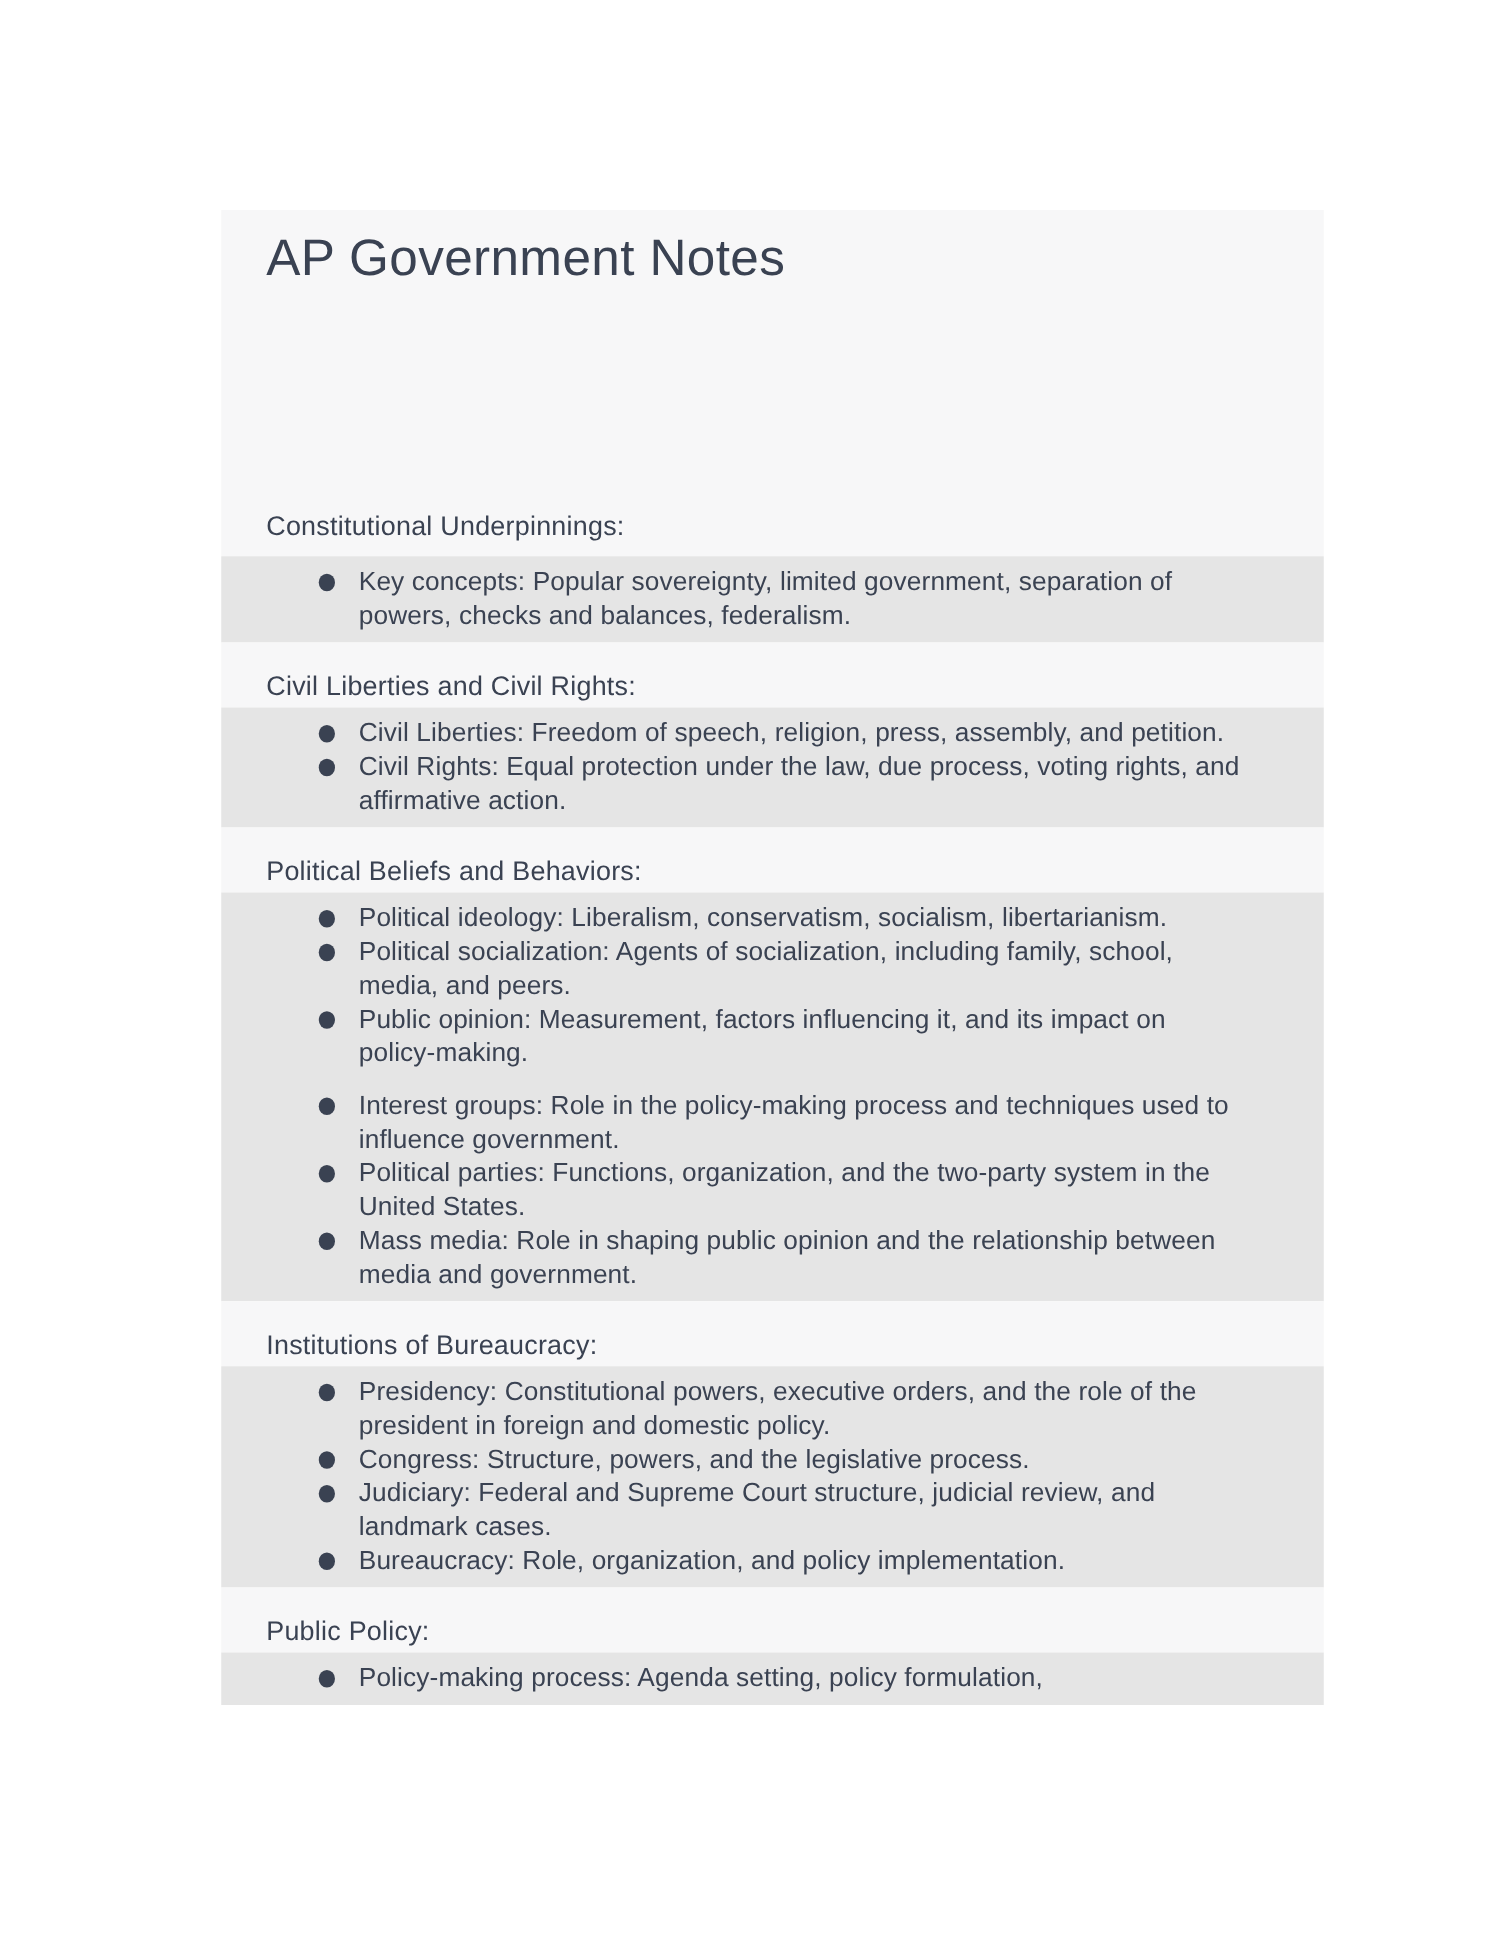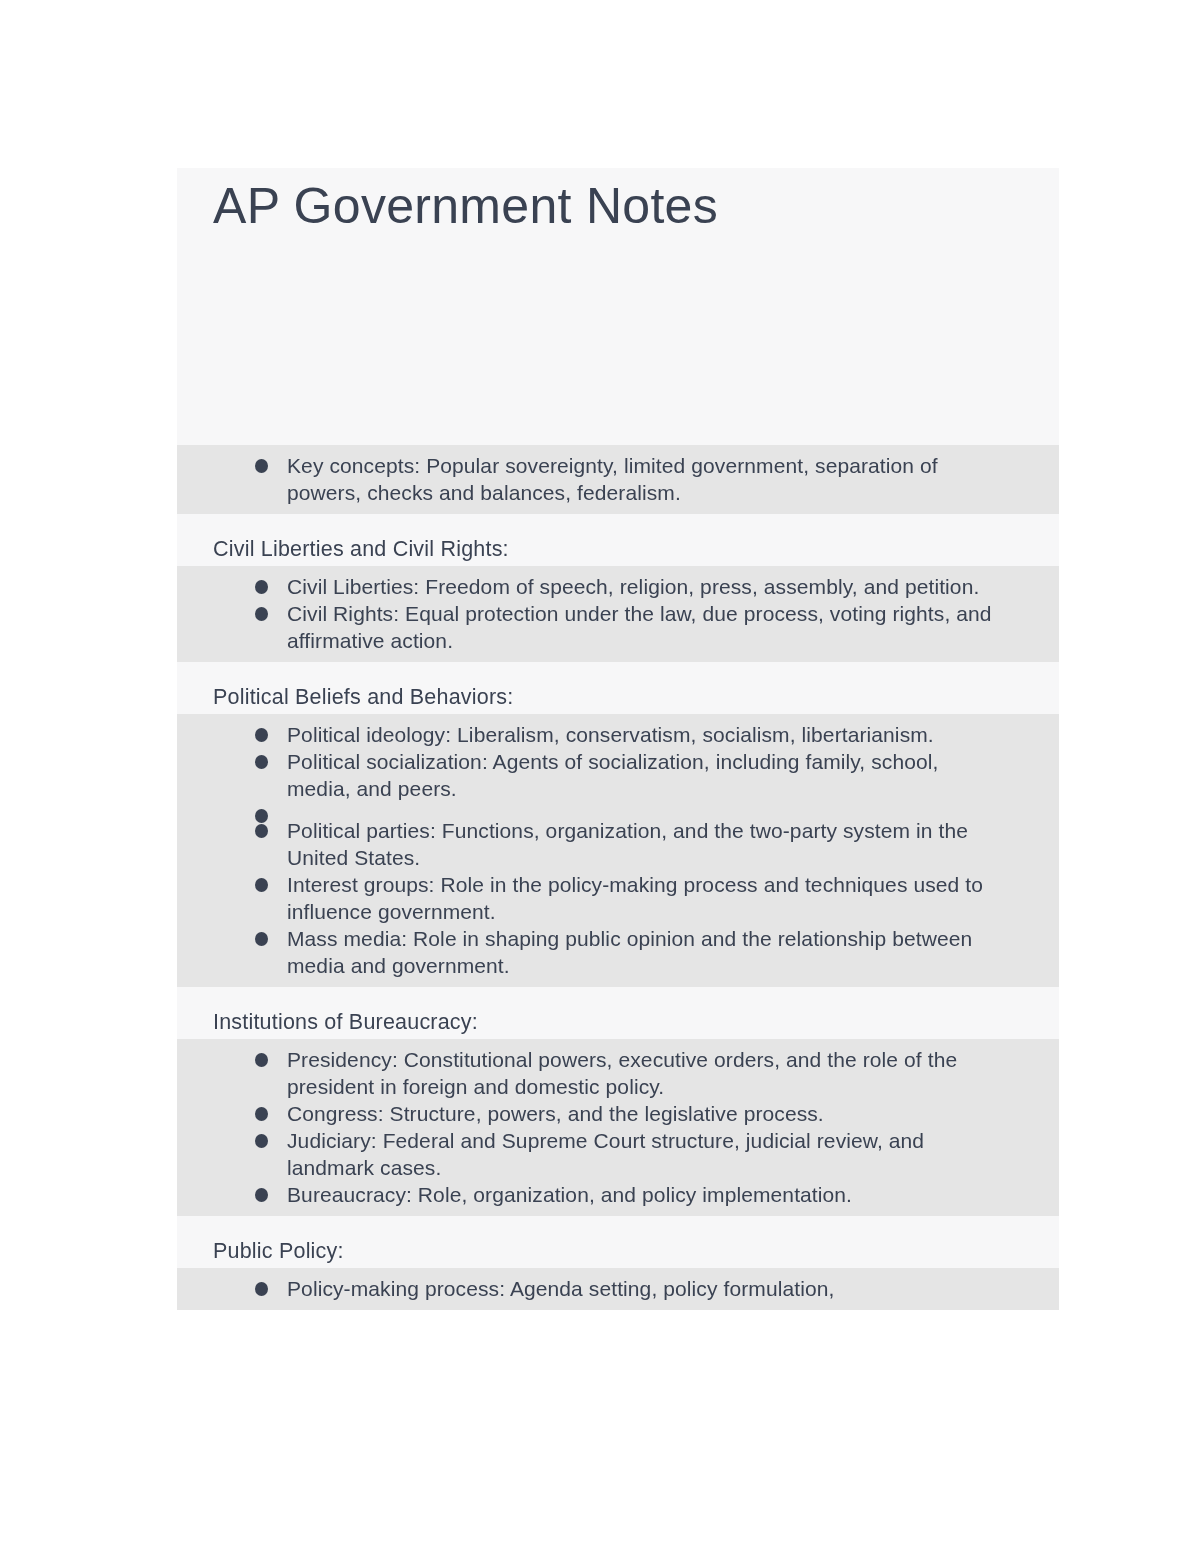--- a/index.html
+++ b/index.html
@@ -28,21 +28,21 @@
     background: #f7f7f8;
     height: 277px;
     display: flex;
     flex-direction: column;
     justify-content: space-between;
     padding: 8px 0 7px 0;
   }
   .doc-title {
     margin: 0;
     padding: 4px 20px 0 36px;
-    font-size: 50px;
+    font-size: 41px;
     line-height: 52px;
     font-weight: 400;
     letter-spacing: 0.3px;
   }
   .section-heading {
     margin: 0;
     font-size: 21.5px;
     line-height: 21px;
     font-weight: 400;
     letter-spacing: 0.2px;
@@ -84,47 +84,49 @@
   }
 </style>
 </head>
 <body>
 
 <div class="page">
   <div class="doc">
 
     <div class="hero">
       <h1 class="doc-title">AP Government Notes</h1>
+      <h2 class="section-heading">Constitutional Underpinnings:</h2>
     </div>
 
     <ul class="bullets">
       <li><span class="marker"></span><span class="txt">Key concepts: Popular sovereignty, limited government, separation of
 powers, checks and balances, federalism.</span></li>
     </ul>
 
     <h2 class="section-heading band">Civil Liberties and Civil Rights:</h2>
     <ul class="bullets">
       <li><span class="marker"></span><span class="txt">Civil Liberties: Freedom of speech, religion, press, assembly, and petition.</span></li>
       <li><span class="marker"></span><span class="txt">Civil Rights: Equal protection under the law, due process, voting rights, and
 affirmative action.</span></li>
     </ul>
 
     <h2 class="section-heading band">Political Beliefs and Behaviors:</h2>
     <ul class="bullets">
       <li><span class="marker"></span><span class="txt">Political ideology: Liberalism, conservatism, socialism, libertarianism.</span></li>
       <li><span class="marker"></span><span class="txt">Political socialization: Agents of socialization, including family, school,
 media, and peers.</span></li>
-      <li><span class="marker"></span></li>
+      <li><span class="marker"></span><span class="txt">Public opinion: Measurement, factors influencing it, and its impact on
+policy-making.</span></li>
     </ul>
 
     <ul class="bullets">
+      <li><span class="marker"></span><span class="txt">Interest groups: Role in the policy-making process and techniques used to
+influence government.</span></li>
       <li><span class="marker"></span><span class="txt">Political parties: Functions, organization, and the two-party system in the
 United States.</span></li>
-      <li><span class="marker"></span><span class="txt">Interest groups: Role in the policy-making process and techniques used to
-influence government.</span></li>
       <li><span class="marker"></span><span class="txt">Mass media: Role in shaping public opinion and the relationship between
 media and government.</span></li>
     </ul>
 
     <h2 class="section-heading band">Institutions of Bureaucracy:</h2>
     <ul class="bullets">
       <li><span class="marker"></span><span class="txt">Presidency: Constitutional powers, executive orders, and the role of the
 president in foreign and domestic policy.</span></li>
       <li><span class="marker"></span><span class="txt">Congress: Structure, powers, and the legislative process.</span></li>
       <li><span class="marker"></span><span class="txt">Judiciary: Federal and Supreme Court structure, judicial review, and

